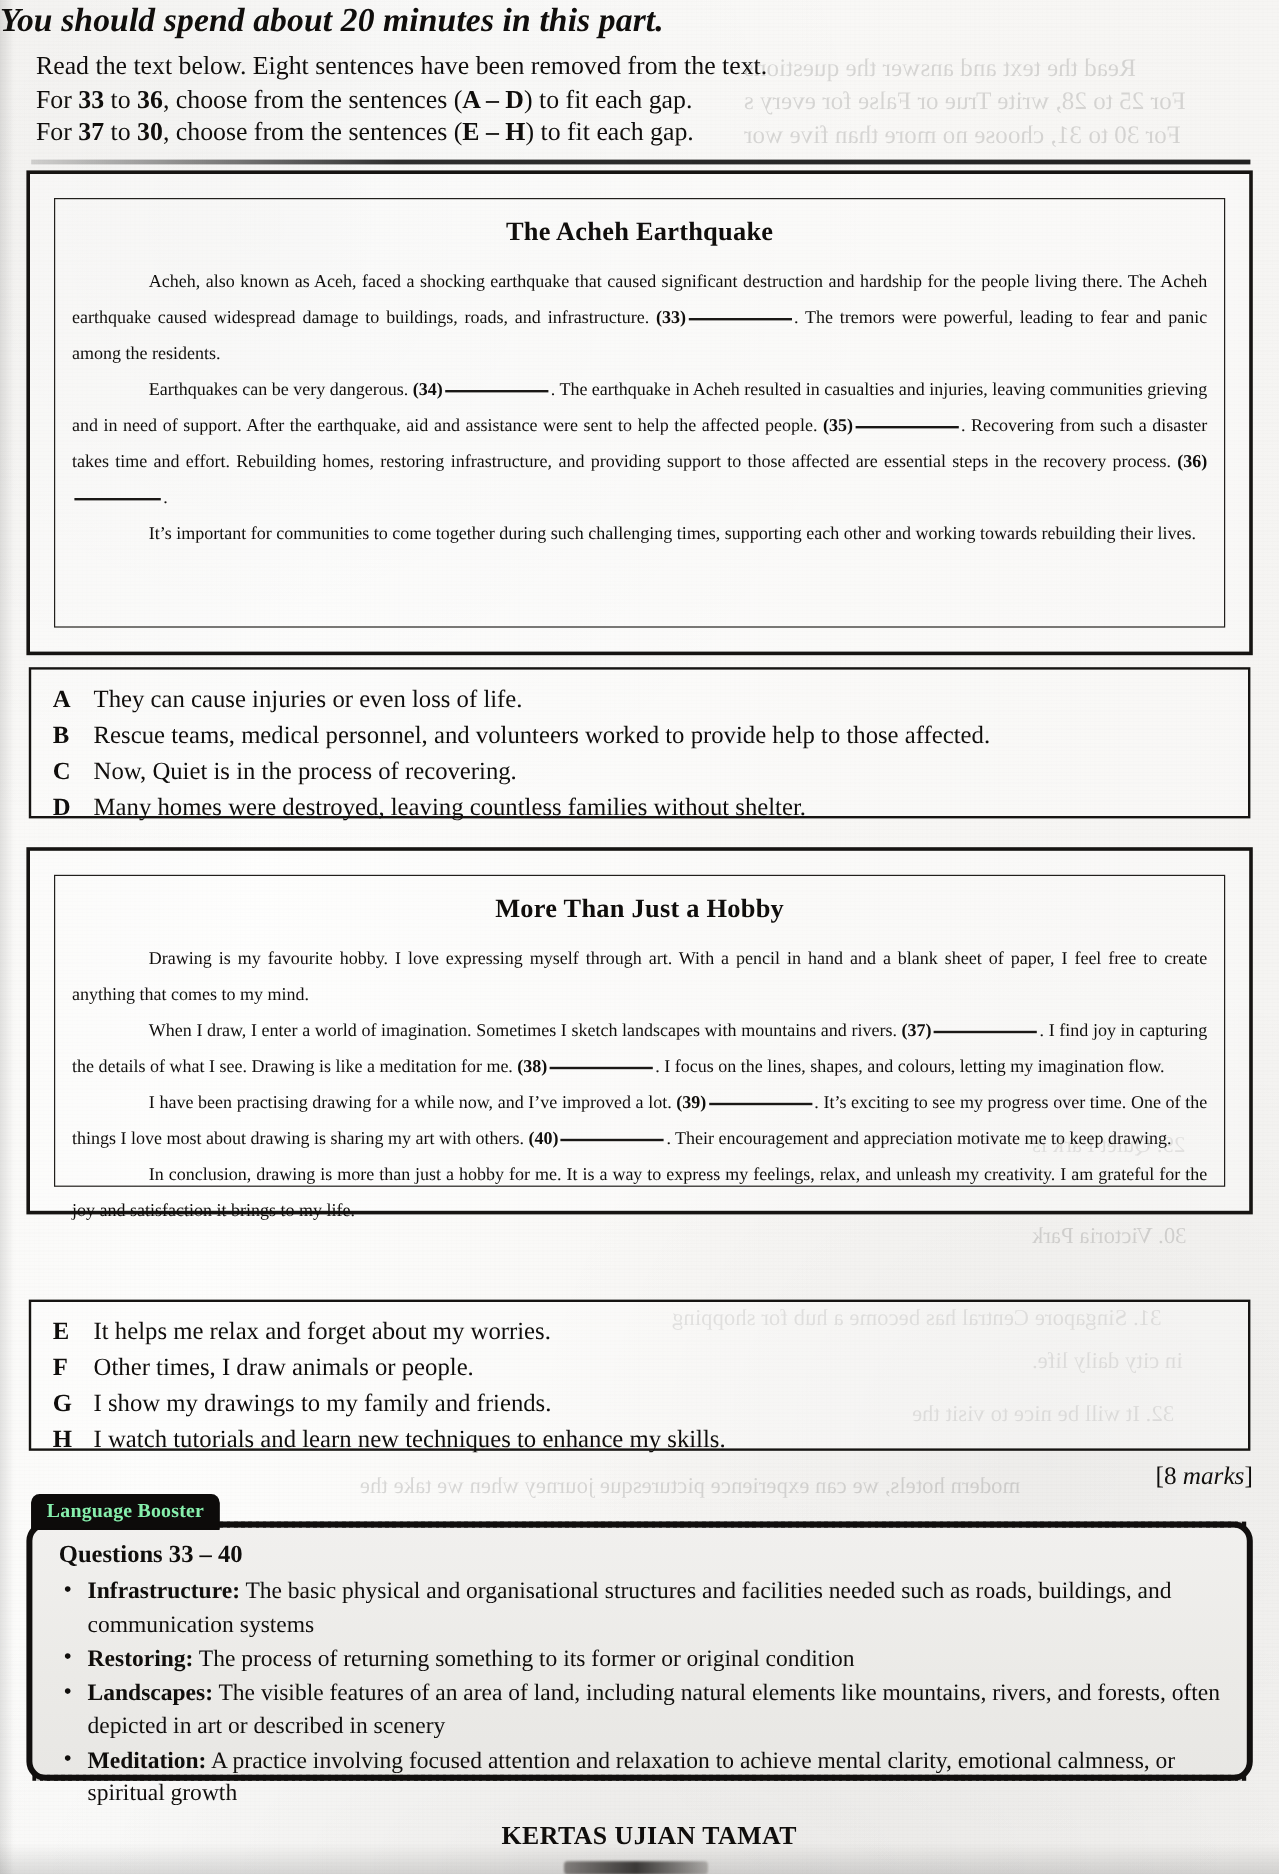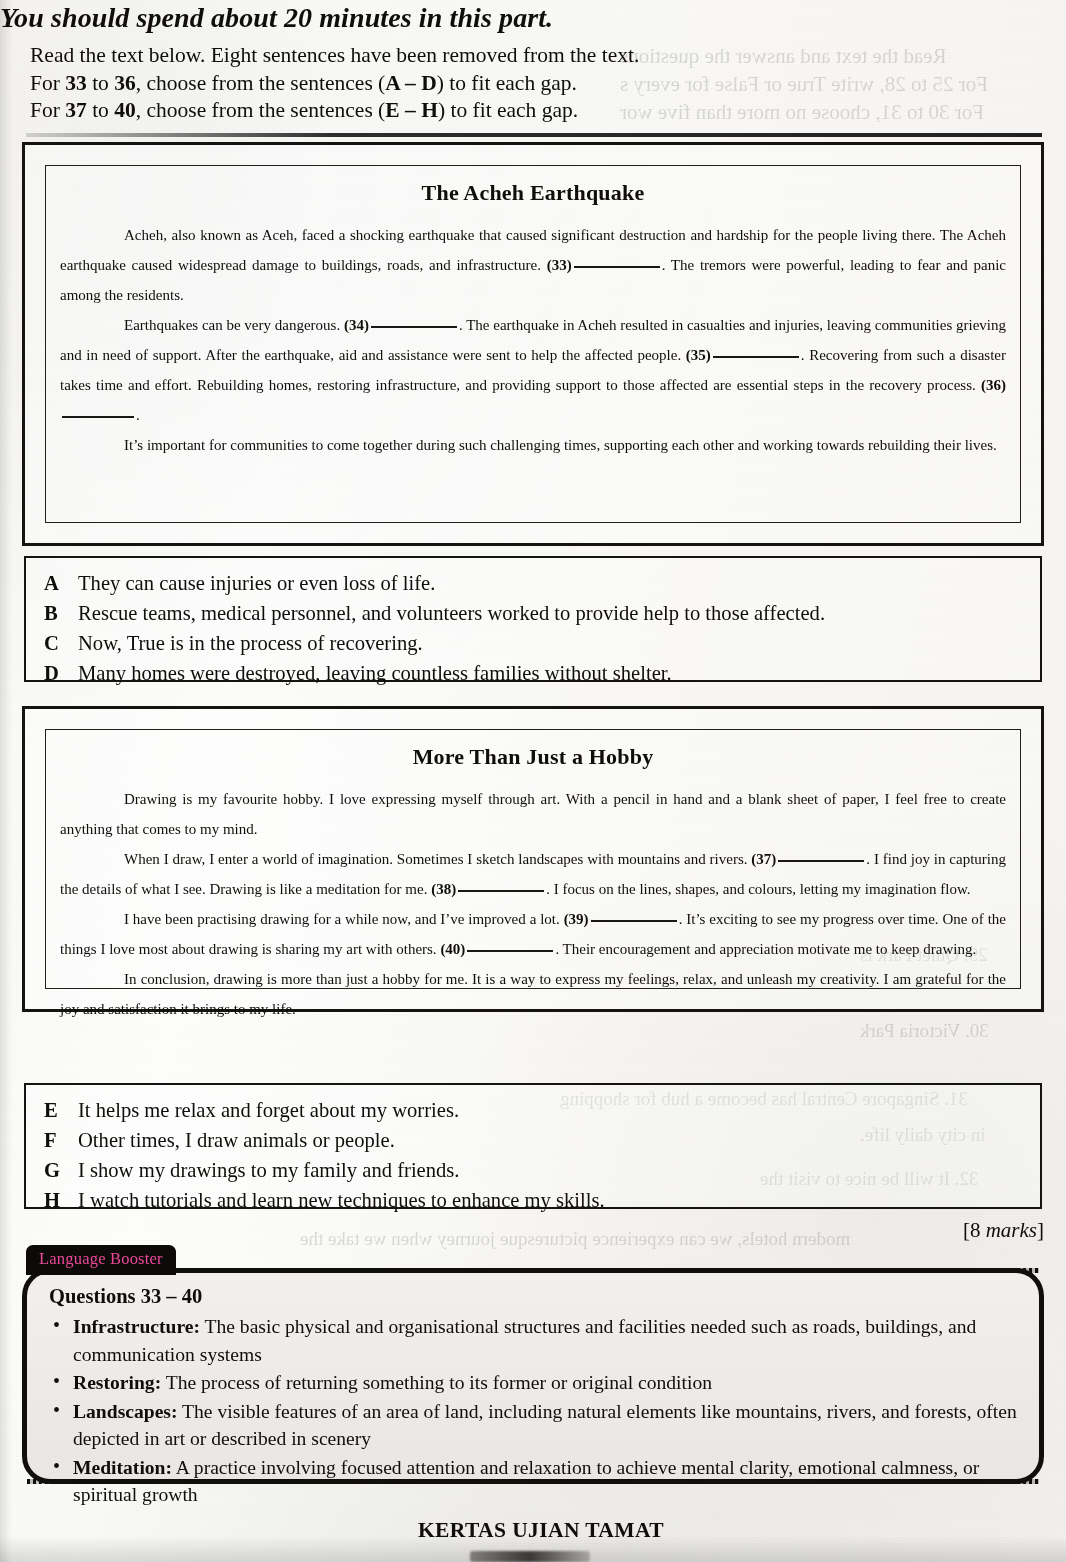--- a/index.html
+++ b/index.html
@@ -152,38 +152,38 @@
     font-size: 21px;
   }
   .marks i { font-style: italic; }
 
   
   .lb-tab {
     position: absolute;
     left: 26px;
     top: 1245px;
     background: #0d0b0a;
-    color: #ec4899;
-    font-weight: normal;
+    color: #86efac;
+    font-weight: bold;
     font-size: 16.5px;
     padding: 4px 13px 5px 13px;
     border-radius: 7px 7px 0 0;
     letter-spacing: .2px;
     z-index: 4;
     box-shadow: 0 1px 0 #0d0b0a;
   }
   .lb-box {
     position: absolute;
     left: 22px;
     top: 1268px;
     width: 1022px;
     height: 216px;
     box-sizing: border-box;
     border: 5px solid #110f0e;
-    border-radius: 28px;
+    border-radius: 16px;
     background: linear-gradient(180deg, #f1f0ee 0%, #ebeae7 60%, #e8e7e4 100%);
     padding: 10px 16px 8px 20px;
     z-index: 3;
   }
   .lb-serration {
     position: absolute;
     left: 0; right: 0;
     height: 5px;
     background-image: repeating-linear-gradient(90deg, #110f0e 0 3px, rgba(17,15,14,0.25) 3px 6px);
     pointer-events: none;
@@ -273,21 +273,21 @@
   <div class="part-note">You should spend about 20 minutes in this part.</div>
 
   <div class="instructions">
     <div>
       <span>Read the text below. Eight sentences have been removed from the text.</span>
     </div>
     <div>
       <span>For </span><b>33</b><span> to </span><b>36</b><span>, choose from the sentences (</span><b>A – D</b><span>) to fit each gap.</span>
     </div>
     <div>
-      <span>For </span><b>37</b><span> to </span><b>40</b><span>, choose from the sentences (</span><b>E – H</b><span>) to fit each gap.</span>
+      <span>For </span><b>37</b><span> to </span><b>30</b><span>, choose from the sentences (</span><b>E – H</b><span>) to fit each gap.</span>
     </div>
   </div>
 
   <div class="top-rule"></div>
 
   <div class="passage-box" style="top:142px; height:404px;">
     <div class="passage-inner">
       <div class="passage-title">The Acheh Earthquake</div>
       <p class="para"><span>Acheh, also known as Aceh, faced a shocking earthquake that caused significant destruction and hardship for the people living there. The Acheh earthquake caused widespread damage to buildings, roads, and infrastructure.</span> <b>(33)</b><span class="blank"></span><span>. The tremors were powerful, leading to fear and panic among the residents.</span></p>
       <p class="para"><span>Earthquakes can be very dangerous.</span> <b>(34)</b><span class="blank"></span><span>. The earthquake in Acheh resulted in casualties and injuries, leaving communities grieving and in need of support. After the earthquake, aid and assistance were sent to help the affected people.</span> <b>(35)</b><span class="blank"></span><span>. Recovering from such a disaster takes time and effort. Rebuilding homes, restoring infrastructure, and providing support to those affected are essential steps in the recovery process.</span> <b>(36)</b><span class="blank sm"></span><span>.</span></p>
@@ -300,21 +300,21 @@
         <div class="opt-row">
           <span class="opt-letter">A</span>
           <span class="opt-text">They can cause injuries or even loss of life.</span>
         </div>
         <div class="opt-row">
           <span class="opt-letter">B</span>
           <span class="opt-text">Rescue teams, medical personnel, and volunteers worked to provide help to those affected.</span>
         </div>
         <div class="opt-row">
           <span class="opt-letter">C</span>
-          <span class="opt-text">Now, True is in the process of recovering.</span>
+          <span class="opt-text">Now, Quiet is in the process of recovering.</span>
         </div>
         <div class="opt-row">
           <span class="opt-letter">D</span>
           <span class="opt-text">Many homes were destroyed, leaving countless families without shelter.</span>
         </div>
       </div>
   </div>
 
   <div class="passage-box" style="top:706px; height:306px;">
     <div class="passage-inner">

